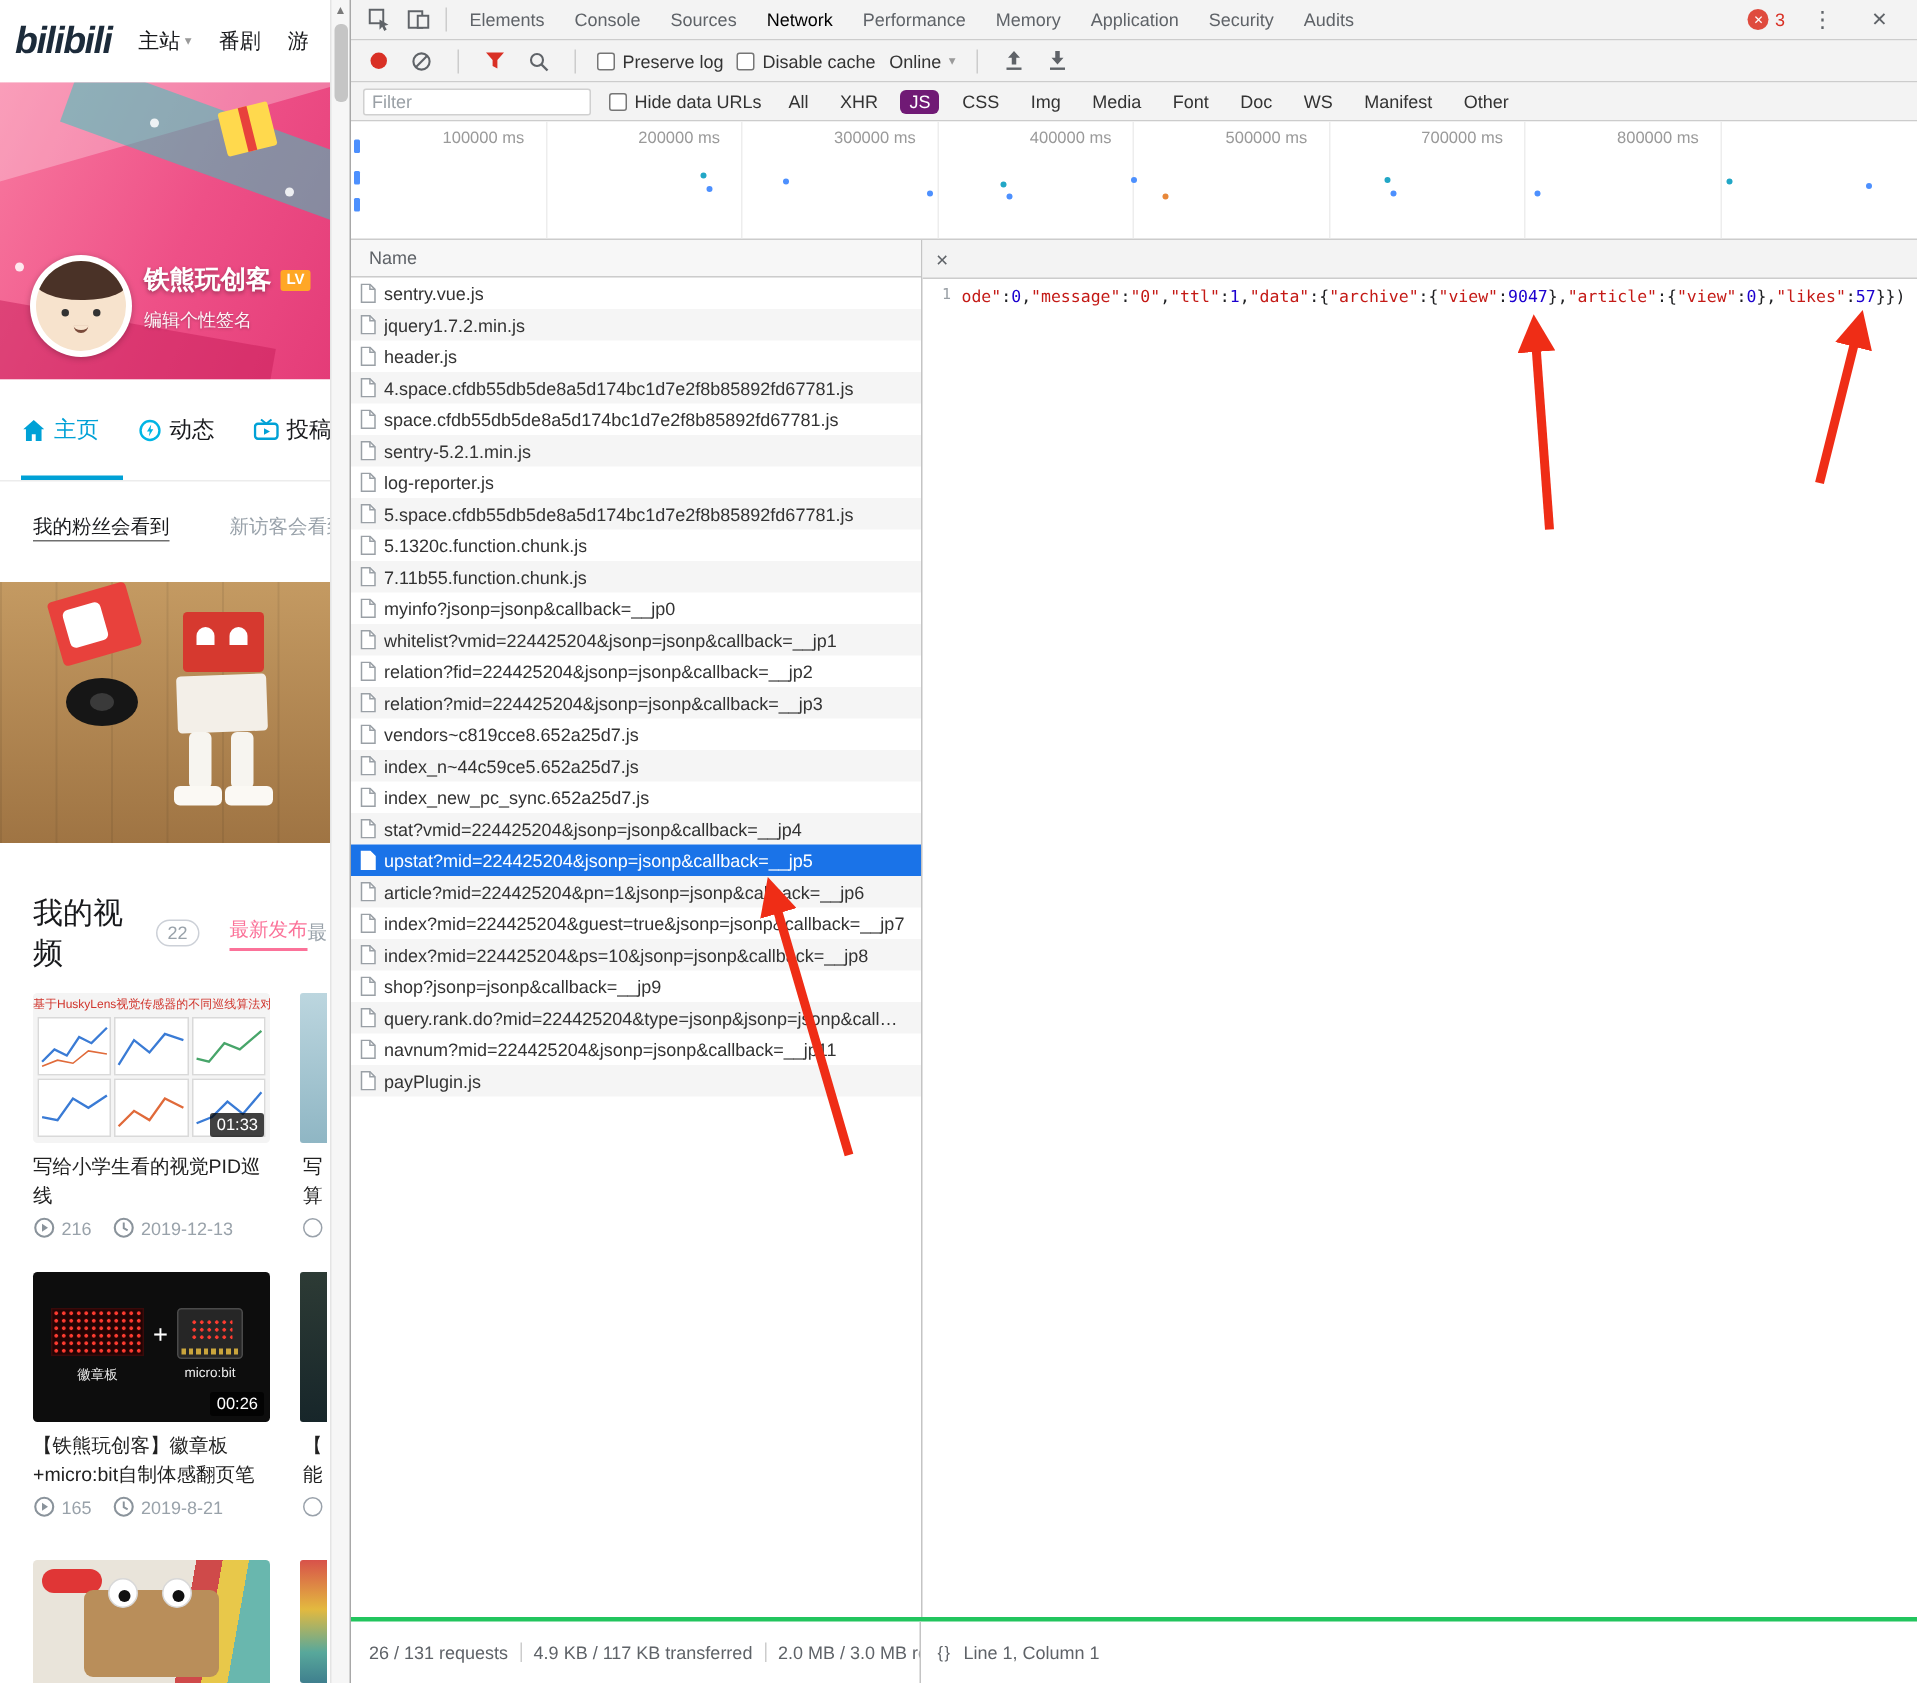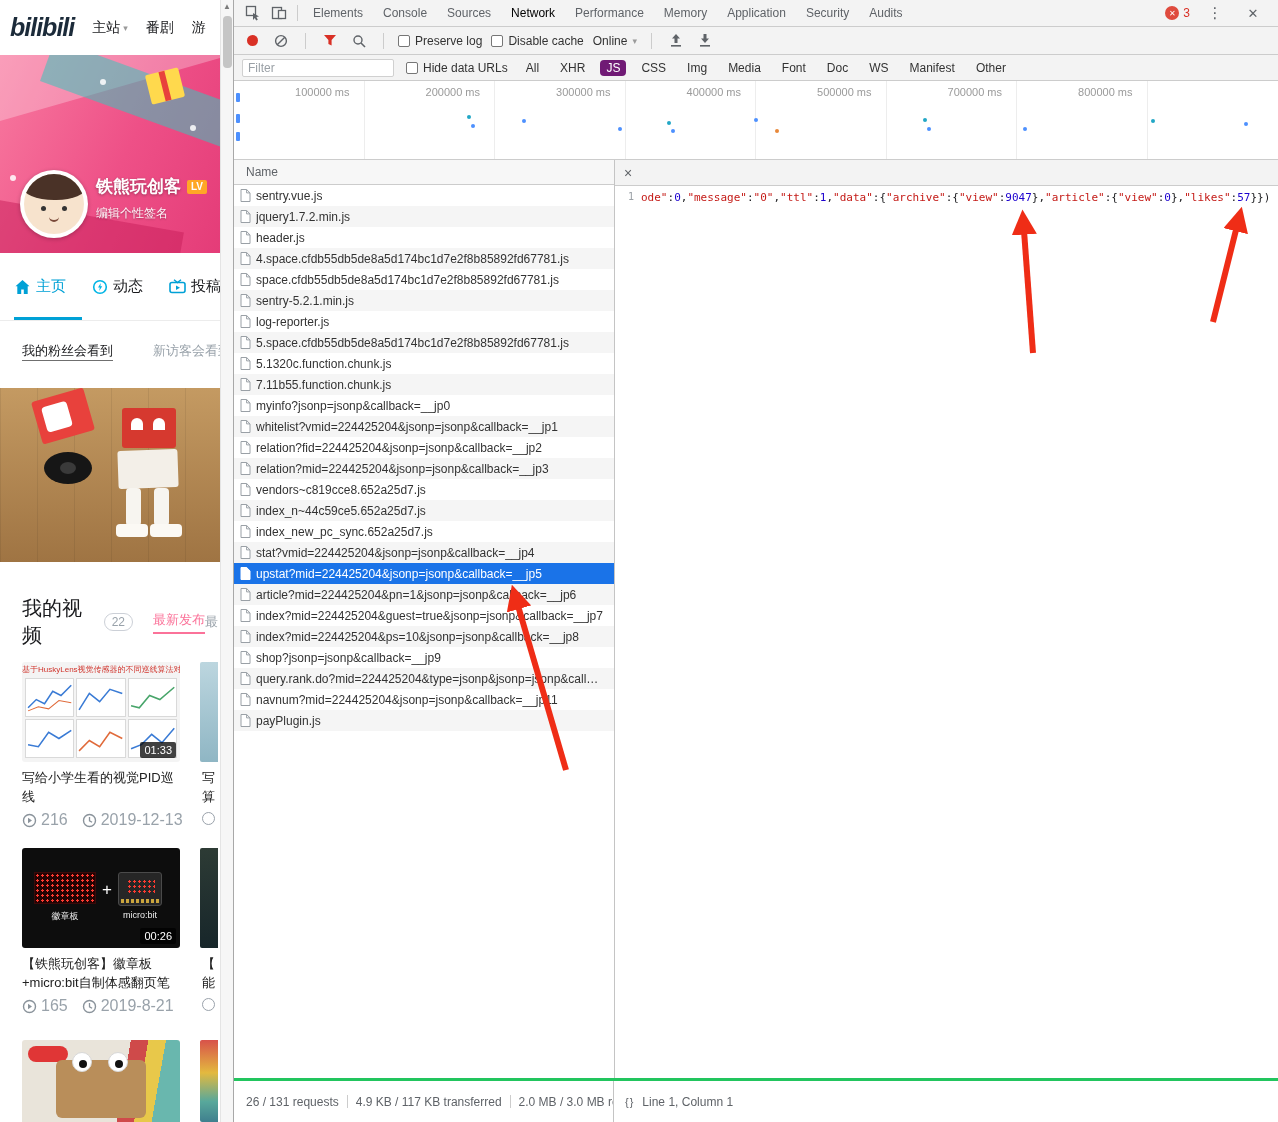--- a/index.html
+++ b/index.html
@@ -58,21 +58,21 @@
   .videos-header{position:absolute;top:600px;left:22px;width:196px;height:44px;display:flex;align-items:center}
   .vh-title{font-size:20px;color:#18191c}
   .vh-count{margin-left:8px;border:1px solid #ccd0d7;border-radius:9px;font-size:12px;color:#99a2aa;padding:0 7px;line-height:16px}
   .vh-sort{margin-left:20px;font-size:13px;color:#fb7299;border-bottom:2px solid #fb7299;padding-bottom:3px;white-space:nowrap}
   .vh-more{margin-left:auto;font-size:13px;color:#99a2aa}
   .vcard{position:absolute;left:22px;width:158px}
   .vc1{top:662px}.vc2{top:848px}.vc3{top:1040px}
   .vthumb{position:relative;width:158px;height:100px;border-radius:3px;overflow:hidden;background:#f4f4f4}
   .duration{position:absolute;right:4px;bottom:4px;background:rgba(0,0,0,.75);color:#fff;font-size:11px;line-height:16px;padding:0 4px;border-radius:2px}
   .vtitle{margin-top:6px;font-size:13px;line-height:19px;color:#212121;height:38px;overflow:hidden}
-  .vmeta{margin-top:5px;display:flex;align-items:center;gap:4px;font-size:16px;color:#99a2aa;white-space:nowrap}
+  .vmeta{margin-top:5px;display:flex;align-items:center;gap:4px;font-size:12px;color:#99a2aa;white-space:nowrap}
   .vmeta svg{flex:none}
   .mgap{margin-left:10px}
   .thumb-title{font-size:8px;color:#d0342c;text-align:center;padding-top:2px;white-space:nowrap;overflow:hidden}
   .chart-grid{display:grid;grid-template-columns:1fr 1fr 1fr;gap:2px;padding:3px;height:84px}
   .cp{background:#fff;border:1px solid #d9d9d9}
   .cp svg{display:block;width:100%;height:100%}
   .thumb-dark{background:#0d0d0d}
   .led{position:absolute;left:12px;top:24px;width:62px;height:32px;background:#230303;border:1px solid #3a0a0a;background-image:radial-gradient(circle,#ff3b30 1px,transparent 1.4px);background-size:5px 5px}
   .led-label{position:absolute;left:12px;top:62px;width:62px;text-align:center;color:#eee;font-size:9px}
   .plus{position:absolute;left:80px;top:32px;color:#fff;font-size:17px}

